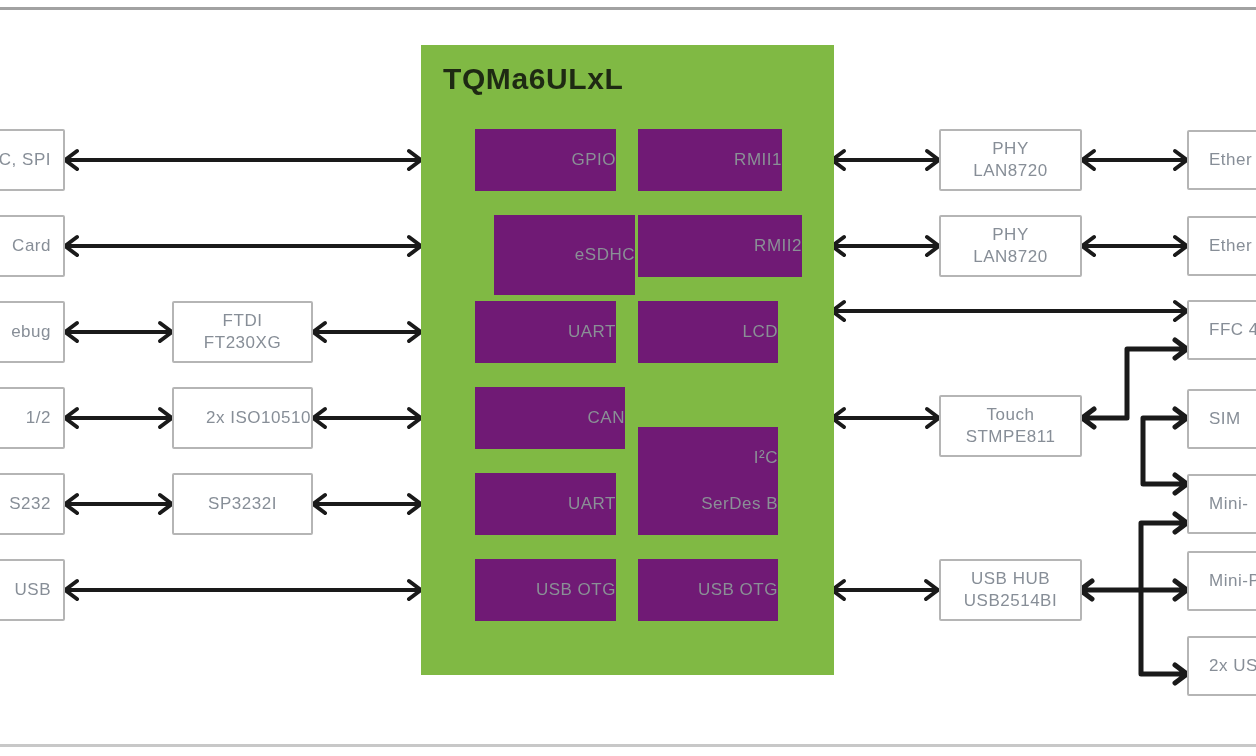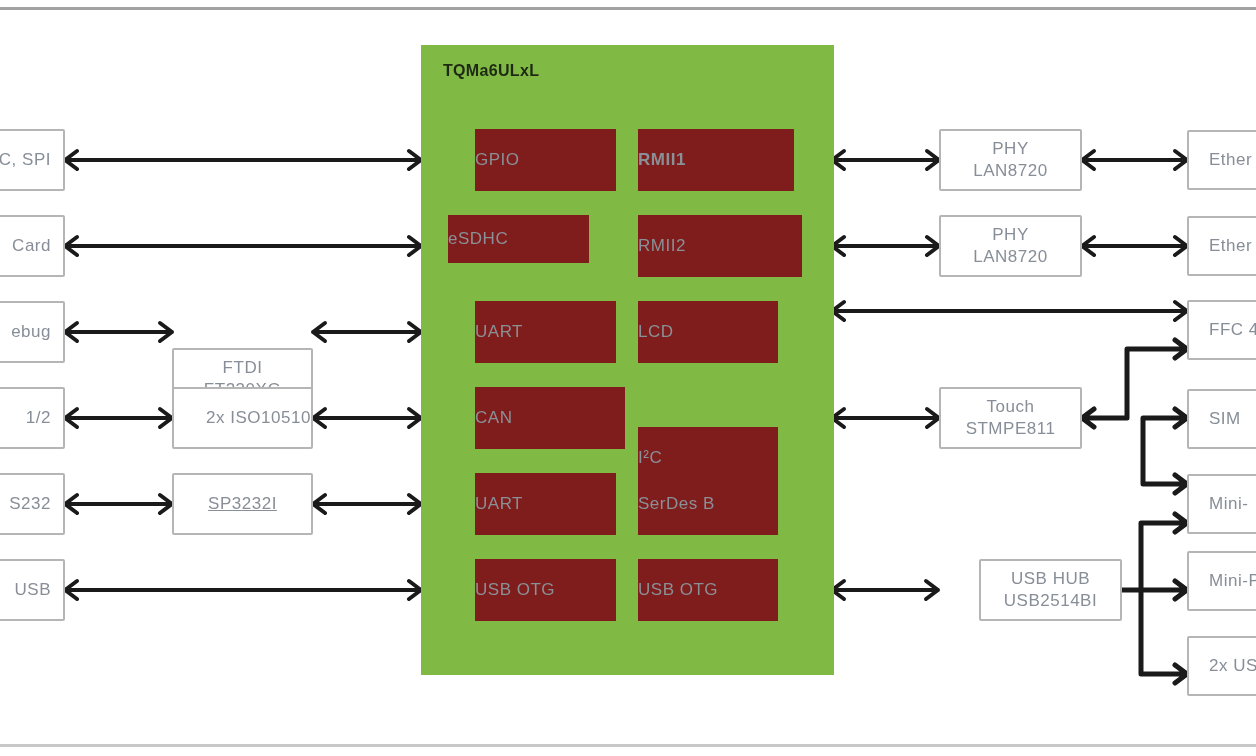--- a/index.html
+++ b/index.html
@@ -12,24 +12,24 @@
   .wire{stroke:#1a1a1a;stroke-width:4;fill:none;stroke-linecap:round;stroke-linejoin:round;}
   .wire.thick{stroke-width:5;}
   .pbox{position:absolute;z-index:2;background:#ffffff;border:2px solid #b5b5b5;
         border-radius:2px;box-sizing:border-box;display:flex;flex-direction:column;
         align-items:center;justify-content:center;color:#878e97;font-size:17px;
         letter-spacing:0.03em;line-height:1.3;text-align:center;}
   .io-left{align-items:flex-end;padding-right:12px;}
   .io-right{align-items:flex-start;padding-left:20px;}
   #module{position:absolute;left:421px;top:45px;width:413px;height:630px;
           background:#80b944;z-index:2;}
-  #module-title{position:absolute;left:443px;top:62px;z-index:3;font-size:16px;
+  #module-title{position:absolute;left:443px;top:62px;z-index:3;font-size:30px;
           font-weight:bold;color:#1e2913;letter-spacing:0.02em;}
-  .port{position:absolute;z-index:3;background:#7f1d1d;border:none;display:flex;
-        align-items:center;justify-content:flex-start;color:#8a9096;font-size:17px;
+  .port{position:absolute;z-index:3;background:#701a75;border:none;display:flex;
+        align-items:center;justify-content:flex-end;color:#8a9096;font-size:17px;
         letter-spacing:0.03em;}
 </style>
 </head>
 <body>
 
 <div id="frame-top" class="frame-line"></div>
 <div id="frame-bottom" class="frame-line"></div>
 
 <svg class="wires" width="1256" height="756" viewBox="0 0 1256 756">
   <path class="wire" d="M77 151 L65 160 L77 169 M65 160 H421 M409 151 L421 160 L409 169"></path>
@@ -65,54 +65,54 @@
 <div class="pbox io-left" style="left:-46px;top:387px;width:111px;height:62px;">
     <span>1/2</span>
   </div>
 <div class="pbox io-left" style="left:-46px;top:473px;width:111px;height:62px;">
     <span>S232</span>
   </div>
 <div class="pbox io-left" style="left:-46px;top:559px;width:111px;height:62px;">
     <span>USB</span>
   </div>
 
-<div class="pbox" style="left:172px;top:301px;width:141px;height:62px;margin-top:47px;">
+<div class="pbox" style="left:172px;top:301px;width:141px;height:62px;">
   <span>FTDI</span>
   <span>FT230XG</span>
 </div>
 <div class="pbox" style="left:172px;top:387px;width:141px;height:62px;padding-left:32px;">
   <span>2x ISO10510</span>
 </div>
-<div class="pbox" style="left:172px;top:473px;width:141px;height:62px;text-decoration:underline;">
+<div class="pbox" style="left:172px;top:473px;width:141px;height:62px;">
   <span>SP3232I</span>
 </div>
 
 <div id="module"></div>
 <div id="module-title">TQMa6ULxL</div>
 
 <div class="port" style="left:475px;top:129px;width:141px;height:62px;">
     <span>GPIO</span>
   </div>
-<div class="port" style="left:448px;top:215px;width:141px;height:48px;">
+<div class="port" style="left:494px;top:215px;width:141px;height:80px;">
     <span>eSDHC</span>
   </div>
 <div class="port" style="left:475px;top:301px;width:141px;height:62px;">
     <span>UART</span>
   </div>
 <div class="port" style="left:475px;top:387px;width:150px;height:62px;">
     <span>CAN</span>
   </div>
 <div class="port" style="left:475px;top:473px;width:141px;height:62px;">
     <span>UART</span>
   </div>
 <div class="port" style="left:475px;top:559px;width:141px;height:62px;">
     <span>USB OTG</span>
   </div>
 
-<div class="port" style="left:638px;top:129px;width:156px;height:62px;font-weight:bold;">
+<div class="port" style="left:638px;top:129px;width:144px;height:62px;">
     <span>RMII1</span>
   </div>
 <div class="port" style="left:638px;top:215px;width:164px;height:62px;">
     <span>RMII2</span>
   </div>
 <div class="port" style="left:638px;top:301px;width:140px;height:62px;">
     <span>LCD</span>
   </div>
 <div class="port" style="left:638px;top:387px;width:140px;height:62px;margin-top:40px;">
     <span>I²C</span>
@@ -125,25 +125,25 @@
   </div>
 
 <div class="pbox" style="left:939px;top:129px;width:143px;height:62px;">
   <span>PHY</span>
   <span>LAN8720</span>
 </div>
 <div class="pbox" style="left:939px;top:215px;width:143px;height:62px;">
   <span>PHY</span>
   <span>LAN8720</span>
 </div>
-<div class="pbox" style="left:939px;top:387px;width:143px;height:62px;">
+<div class="pbox" style="left:939px;top:395px;width:143px;height:62px;">
   <span>Touch</span>
   <span>STMPE811</span>
 </div>
-<div class="pbox" style="left:939px;top:559px;width:143px;height:62px;margin-left:40px;">
+<div class="pbox" style="left:939px;top:559px;width:143px;height:62px;">
   <span>USB HUB</span>
   <span>USB2514BI</span>
 </div>
 
 <div class="pbox io-right" style="left:1187px;top:130px;width:112px;height:60px;">
     <span>Ether</span>
   </div>
 <div class="pbox io-right" style="left:1187px;top:216px;width:112px;height:60px;">
     <span>Ether</span>
   </div>

